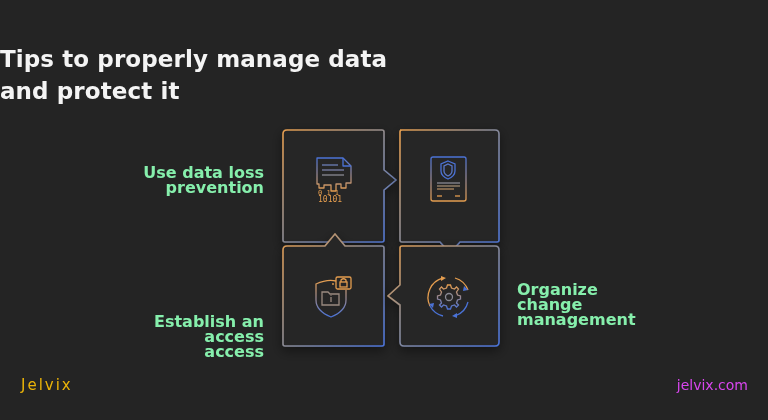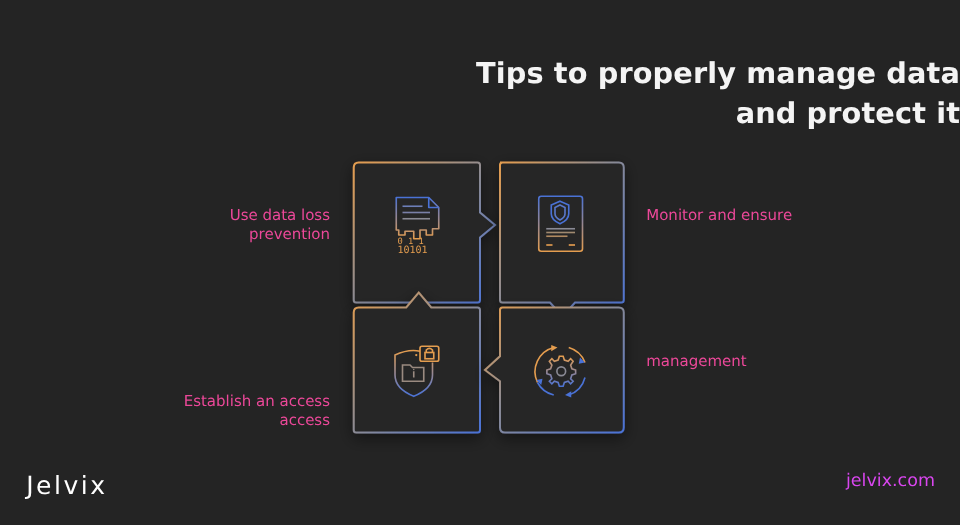--- a/index.html
+++ b/index.html
@@ -6,46 +6,46 @@
     html, body { width: 768px; height: 420px; overflow: hidden; }
     body {
       background: #242424;
       font-family: "DejaVu Sans", "Liberation Sans", sans-serif;
       position: relative;
       color: #ffffff;
     }
     .title {
       position: absolute;
       left: 0; top: 43px; width: 768px;
-      text-align: right;
+      text-align: left;
       font-size: 23px;
       font-weight: bold;
       line-height: 32px;
       color: #f4f4f4;
       letter-spacing: 0.1px;
     }
     .label {
       position: absolute;
-      font-size: 12px;
-      font-weight: normal;
+      font-size: 16px;
+      font-weight: bold;
       line-height: 15px;
-      color: #ec4899;
+      color: #86efac;
     }
     .label.left { text-align: right; }
     .label.right { text-align: left; }
     #diagram {
       position: absolute;
       left: 0; top: 0;
       width: 768px; height: 420px;
     }
     .brand-left {
       position: absolute;
       left: 21px; top: 376px;
-      font-size: 20px;
-      color: #ffffff;
+      font-size: 15px;
+      color: #eab308;
       letter-spacing: 2px;
       font-family: "DejaVu Sans", sans-serif;
     }
     .brand-right {
       position: absolute;
       right: 20px; top: 377px;
       font-size: 14px;
       color: #d946ef;
       font-family: "DejaVu Sans", sans-serif;
     }
@@ -144,26 +144,26 @@
     <circle cx="449" cy="297" r="3.5" stroke="#8a8a94"></circle>
   </g>
 </svg>
 
 <div class="label left" style="left:140px; top:165px; width:124px;">
   <div>Use data loss</div>
   <div>prevention</div>
 </div>
 
 <div class="label right" style="left:517px; top:165px; width:140px;">
-  <div>Monitor and ensure</div>
 </div>
 
 <div class="label left" style="left:120px; top:282px; width:144px;margin-top:32px;">
   <div>Establish an access</div>
   <div>access</div>
 </div>
 
 <div class="label right" style="left:517px; top:282px; width:140px;">
+  <div>Organize change</div>
   <div>management</div>
 </div>
 
 <div class="brand-left">Jelvix</div>
 <div class="brand-right">jelvix.com</div>
 
 </body></html>

